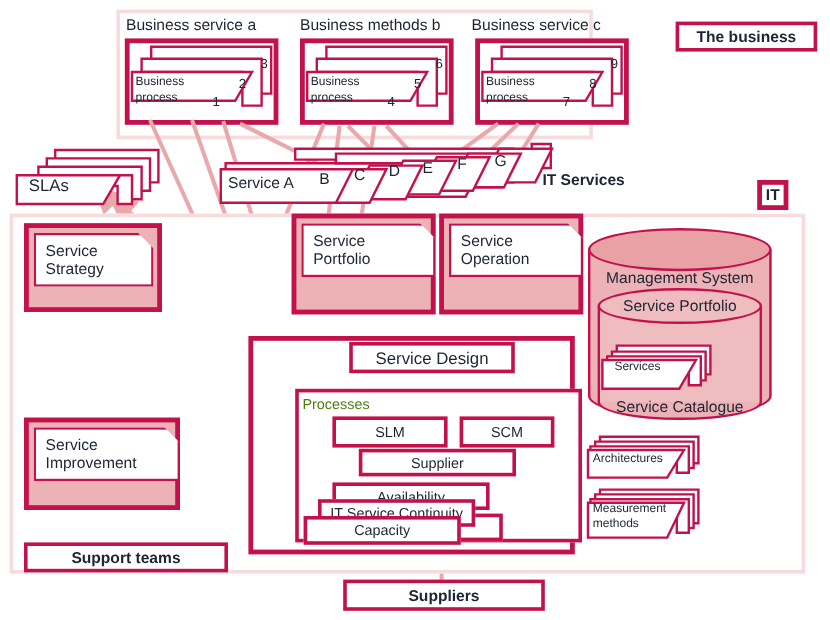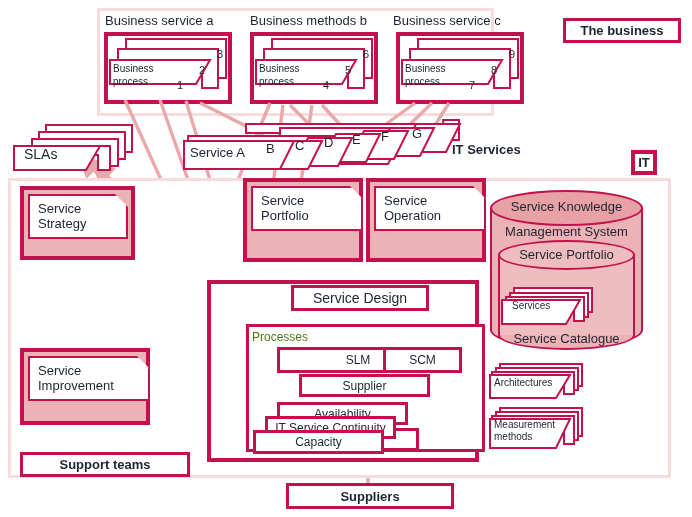--- a/index.html
+++ b/index.html
@@ -241,35 +241,34 @@
       <div>Improvement</div>
     </div>
   </div>
 
   <div class="abs" style="left:207px;top:280px;width:272px;height:182px;border:4px solid #C2114B;background:transparent;"></div>
   <div class="abs ribbon plain" style="left:291px;top:285px;width:138px;height:26px;font-size:14px;">Service Design</div>
 
   <div class="abs" style="left:246px;top:324px;width:239px;height:128px;border:3px solid #C2114B;background:#ffffff;"></div>
   <div class="processes-label" style="left:252px;top:330px;">Processes</div>
 
-  <div class="prow" style="left:277px;top:347px;width:90px;height:20px;padding-left:33px;">SLM</div>
+  <div class="prow" style="left:277px;top:347px;width:90px;height:20px;">SLM</div>
   <div class="prow" style="left:383px;top:347px;width:73px;height:20px;">SCM</div>
 
   <div class="prow" style="left:299px;top:374px;width:125px;height:17px;">Supplier</div>
   <div class="prow" style="left:288px;top:388px;width:125px;height:17px;margin-top:40px;">Security</div>
   <div class="prow" style="left:277px;top:402px;width:125px;height:17px;">Availability</div>
   <div class="prow" style="left:265px;top:416px;width:125px;height:17px;">IT Service Continuity</div>
   <div class="prow" style="left:253px;top:430px;width:125px;height:18px;">Capacity</div>
 
   <div class="cyl-outer" style="left:490px;top:190px;width:153px;height:162px;">
     <div class="cyl-bot" style="top:122px;width:153px;height:36px;"></div>
     <div class="cyl-body" style="top:18px;width:153px;height:122px;"></div>
     <div class="cyl-top" style="top:0;width:153px;height:36px;"></div>
   </div>
-  <div class="cyl-txt" style="left:490px;top:199px;width:153px;">Service Knowledge</div>
   <div class="cyl-txt" style="left:490px;top:224px;width:153px;">Management System</div>
 
   <div class="cyl-outer" style="left:498px;top:240px;width:137px;height:110px;">
     <div class="cyl-bot" style="top:80px;width:137px;height:30px;"></div>
     <div class="cyl-body" style="top:15px;width:137px;height:80px;background:#EFBDC0;"></div>
     <div class="cyl-top" style="top:0;width:137px;height:30px;background:#EFBDC0;"></div>
   </div>
   <div class="cyl-txt" style="left:498px;top:247px;width:137px;">Service Portfolio</div>
 
   <svg class="abs" style="left:500px;top:286px;width:106px;height:42px;" viewBox="0 0 106 42">

